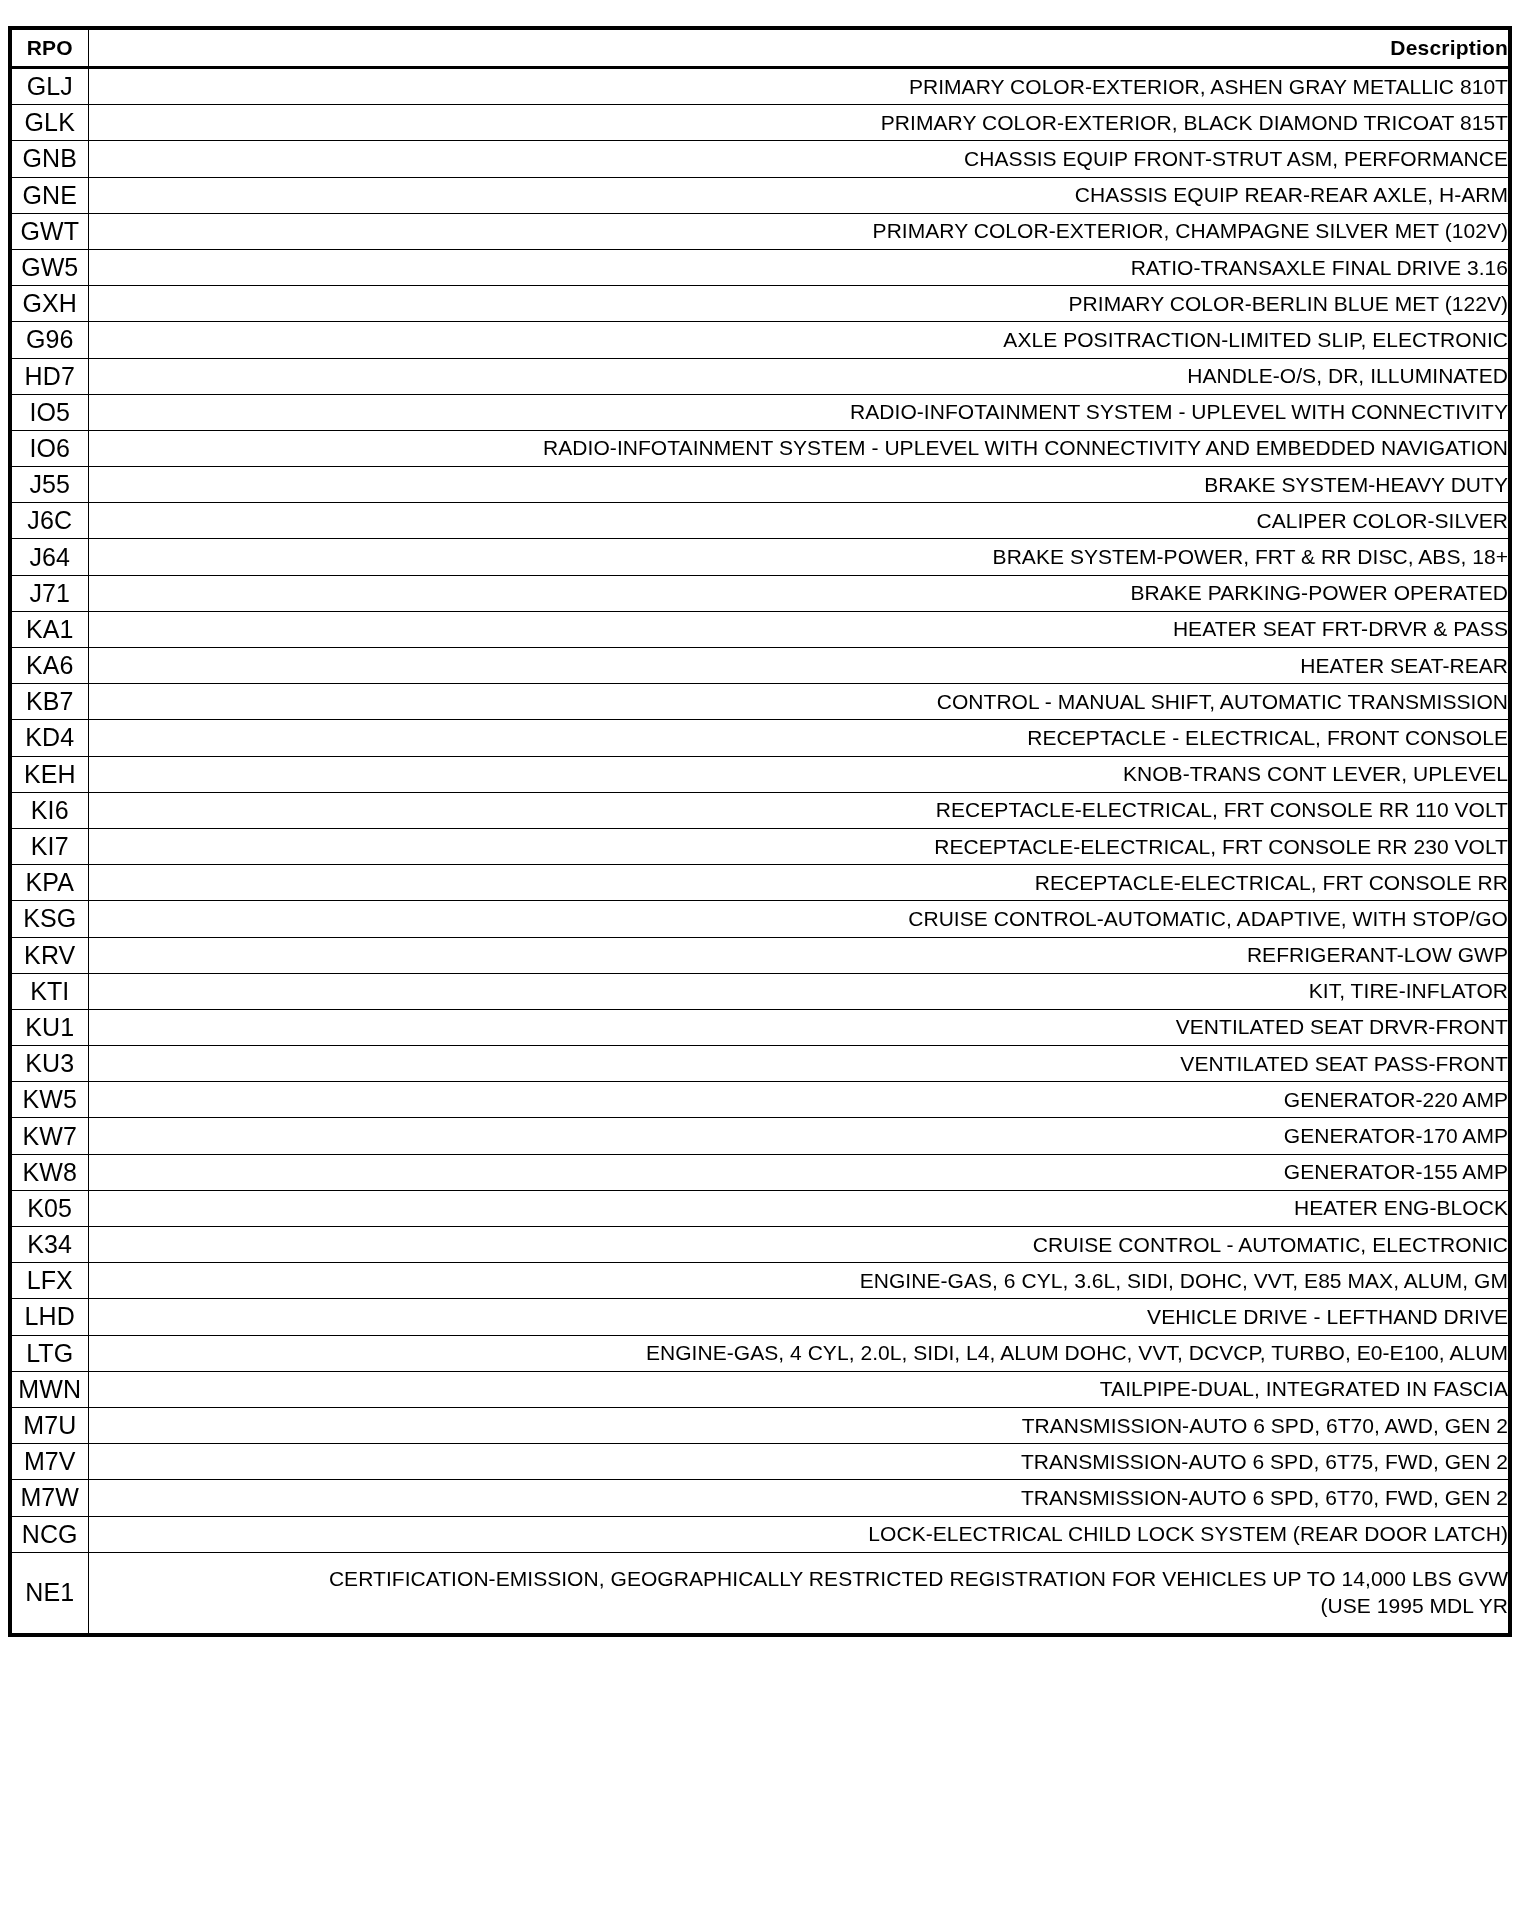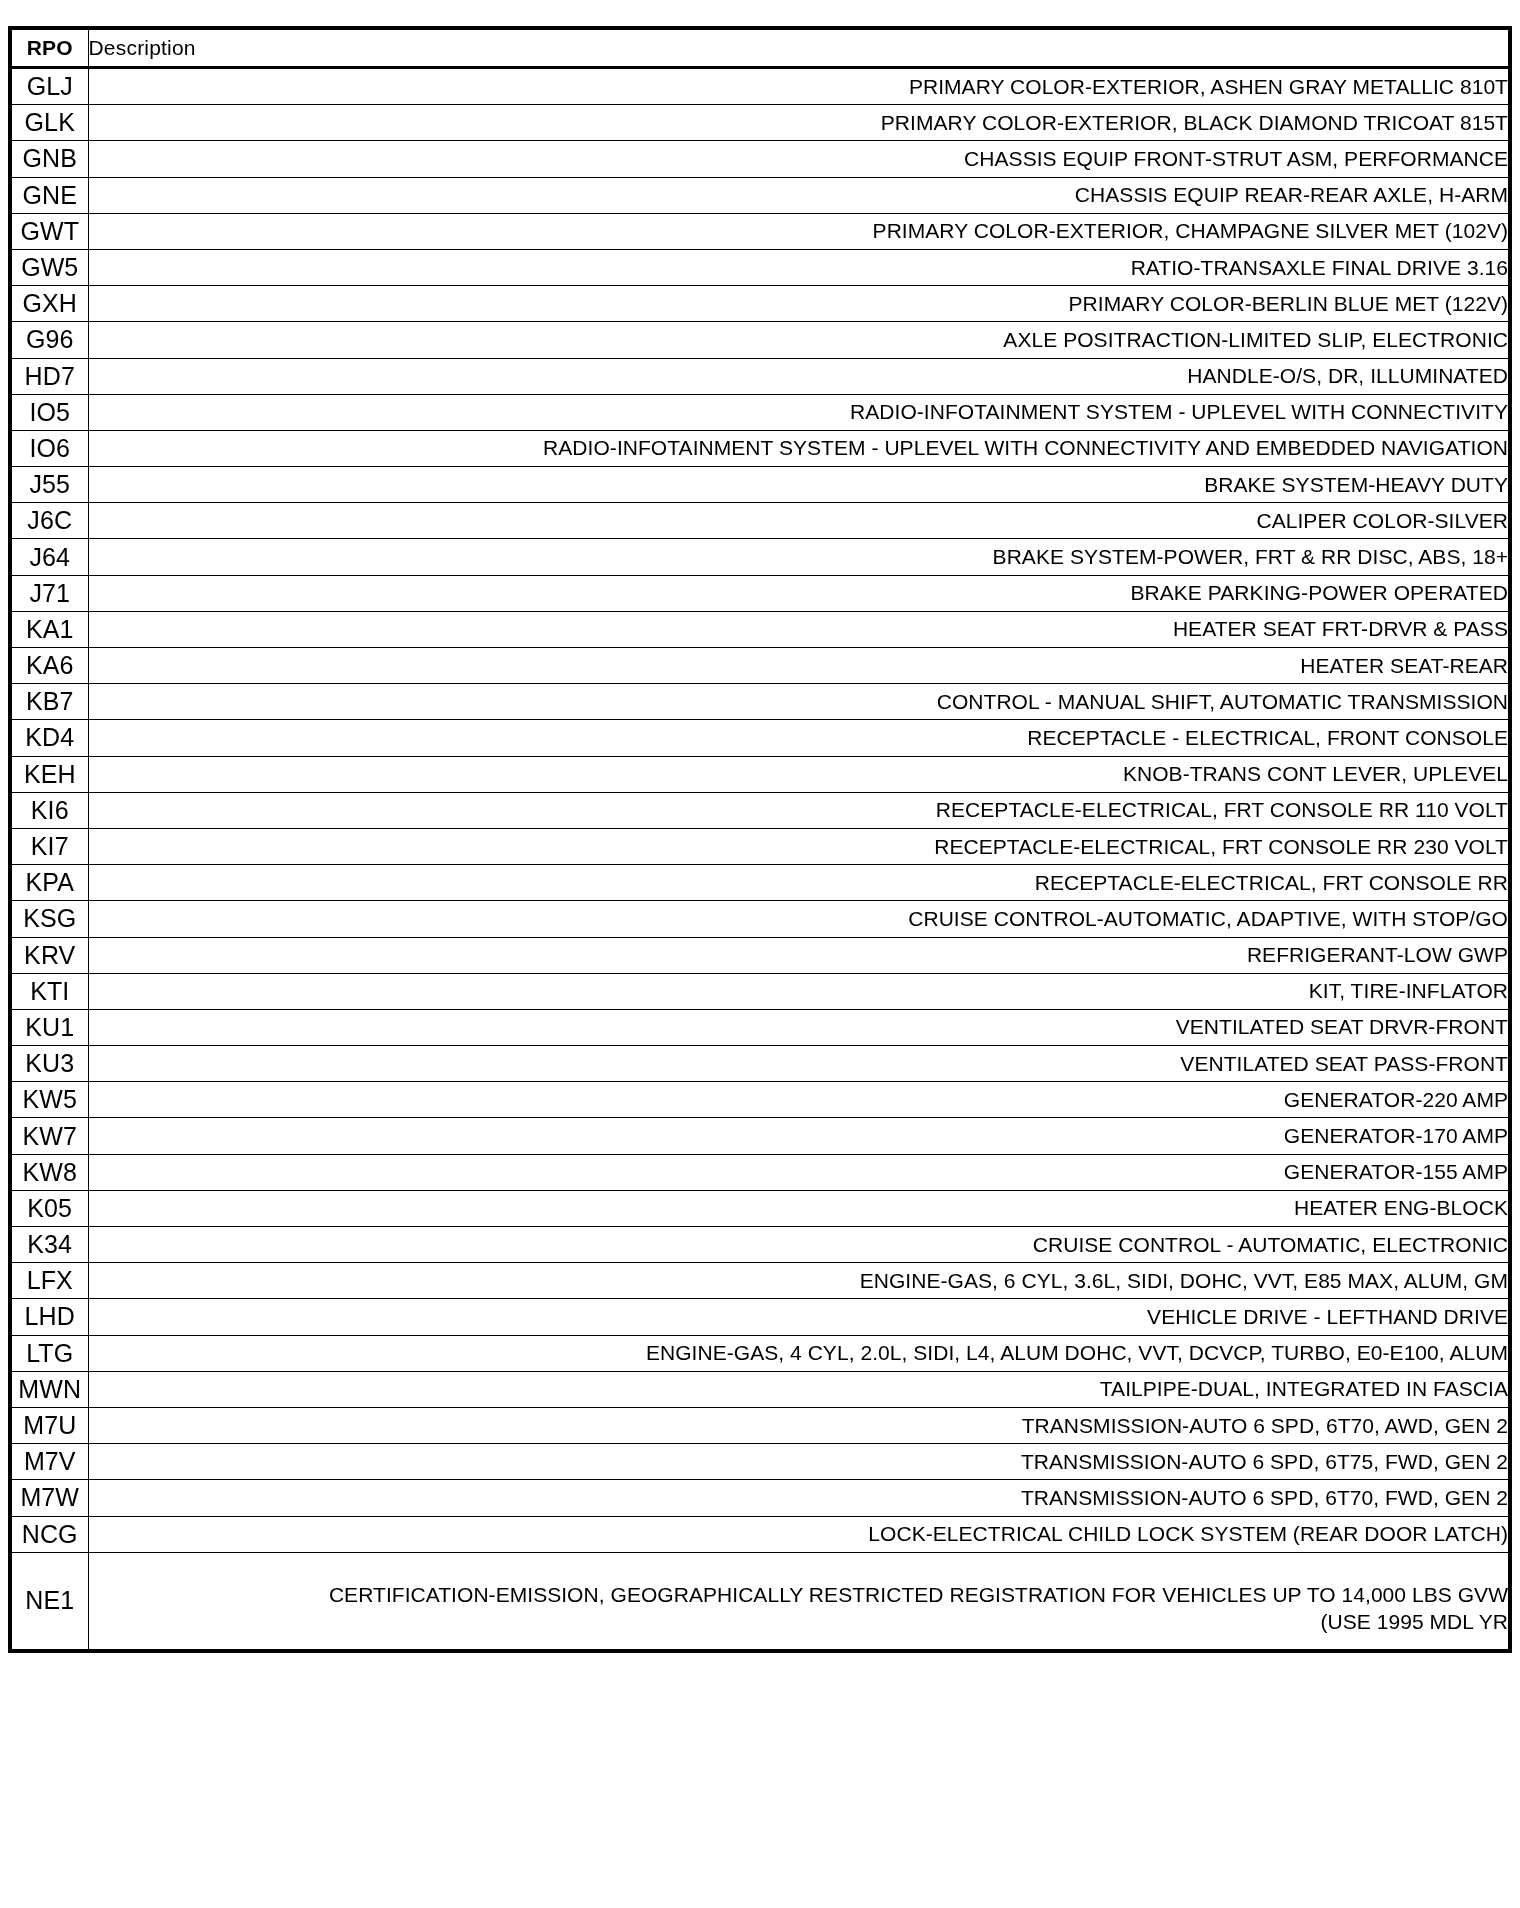--- a/index.html
+++ b/index.html
@@ -50,22 +50,22 @@
   }
   th.rpo-head {
     font-size: 21px;
     font-weight: bold;
     text-align: center;
     letter-spacing: 0.2px;
     padding: 0 4px;
   }
   th.desc-head {
     font-size: 21px;
-    font-weight: normal;
-    text-align: left;
+    font-weight: bold;
+    text-align: right;
     letter-spacing: 0.2px;
     padding: 0 4px;
   }
 
   
   td.rpo-cell {
     font-size: 25px;
     text-align: center;
     letter-spacing: 0.1px;
     padding: 0 3px;
@@ -84,21 +84,21 @@
     height: 35.2px;
   }
 
   
   tr.data-row.tall td {
     height: 76px;
   }
   tr.data-row.tall td.desc-cell {
     white-space: normal;
     line-height: 1.25;
-    padding-top: 18px;
+    padding-top: 2px;
     padding-bottom: 2px;
   }
   tr.data-row.tall td.desc-cell .line {
     display: block;
   }
 </style>
 </head>
 <body>
 
 <div class="page">

